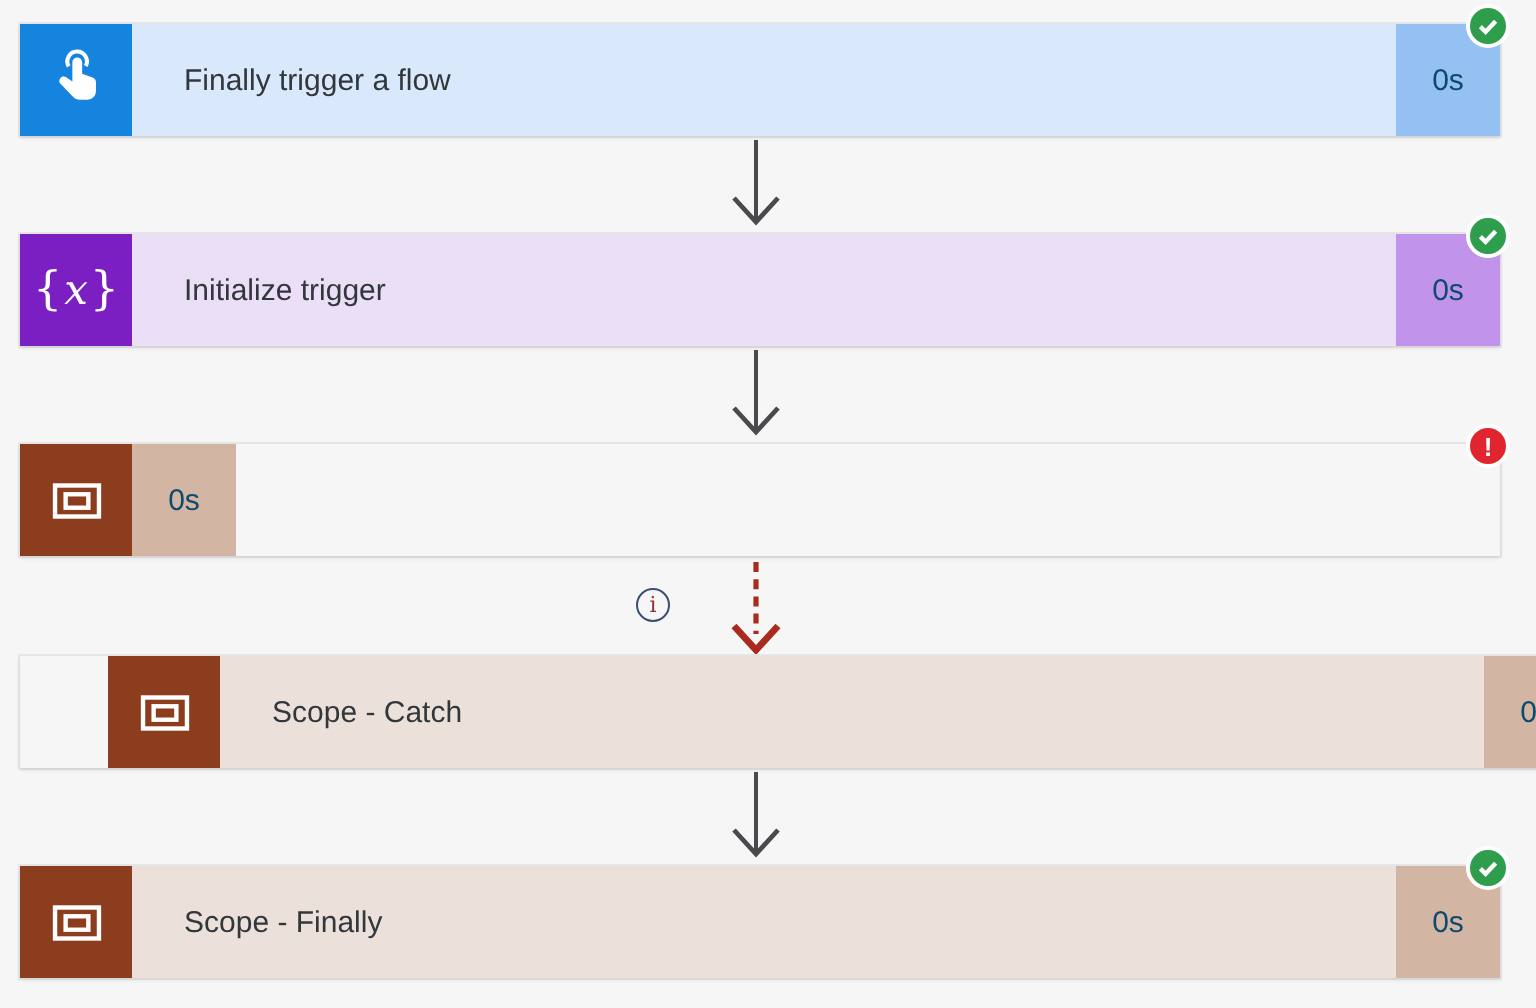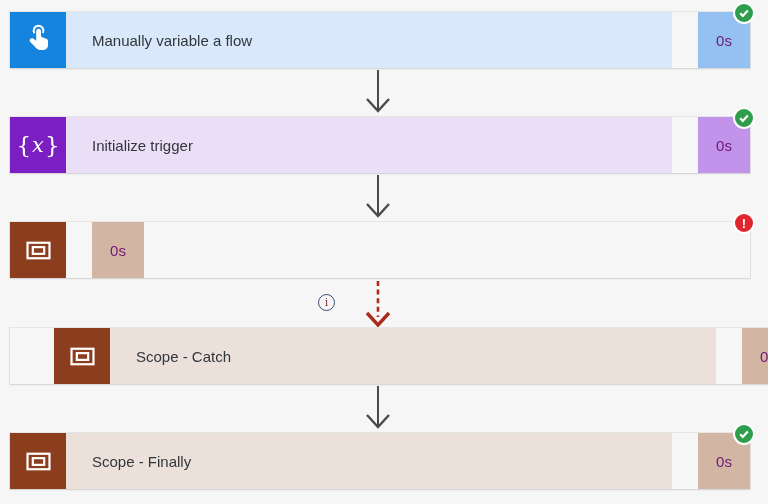--- a/index.html
+++ b/index.html
@@ -24,21 +24,21 @@
   }
   .bar{
     flex:1;display:flex;align-items:center;
     padding-left:26px;
     font-size:15px;color:#32373C;
     white-space:nowrap;overflow:hidden;
   }
   .duration{
     width:52px;min-width:52px;
     display:flex;align-items:center;justify-content:center;
-    font-size:15px;color:#701a75;margin-left:26px;
+    font-size:15px;color:#0c4a6e;
   }
   .badge{
     position:absolute;top:-10px;right:-5px;
     width:22px;height:22px;border-radius:50%;
     border:2px solid #FFFFFF;box-sizing:border-box;
     display:flex;align-items:center;justify-content:center;
   }
   .badge .excl{
     color:#fff;font-size:13px;font-weight:bold;line-height:1;
     font-family:"Liberation Sans",sans-serif;
@@ -68,21 +68,21 @@
 
 <div class="canvas">
 
   <div class="node row1">
     <div class="icon-box" style="background: rgb(21, 132, 222);">
       <svg viewBox="0 0 32 32" width="34" height="34" aria-hidden="true">
         <path d="M12.6 9.6a4.6 4.6 0 1 1 8 -0.2" fill="none" stroke="#fff" stroke-width="1.9"></path>
         <path fill="#fff" d="M16.6 5.4c-1.3 0-2.3 1-2.3 2.3v9l-2.9-2c-.9-.6-2-.5-2.7.3-.8.8-.8 2 0 2.8l6 6.2c.8.8 1.9 1.3 3 1.3h3.6c2.3 0 4.1-1.8 4.1-4.1v-4.2c0-1-.6-1.9-1.6-2.2l-4.9-1.8V7.7c0-1.3-1-2.3-2.3-2.3z"></path>
       </svg>
     </div>
-    <div class="bar" style="background: rgb(217, 232, 250);">Manually variable a flow</div>
+    <div class="bar" style="background: rgb(217, 232, 250);">Finally trigger a flow</div>
     <div class="duration" style="background: rgb(148, 193, 241);">0s</div>
     <div class="badge" style="background: rgb(46, 158, 76);">
       <svg viewBox="0 0 14 14" width="14" height="14" aria-hidden="true">
         <polyline points="3.2,7.3 5.8,9.9 10.8,4.6" fill="none" stroke="#fff" stroke-width="2.2"></polyline>
       </svg>
     </div>
   </div>
 
   <svg class="connector arrow1" viewBox="0 0 30 44">
     <line x1="15" y1="0" x2="15" y2="40" stroke="#4A4A4E" stroke-width="2"></line>

